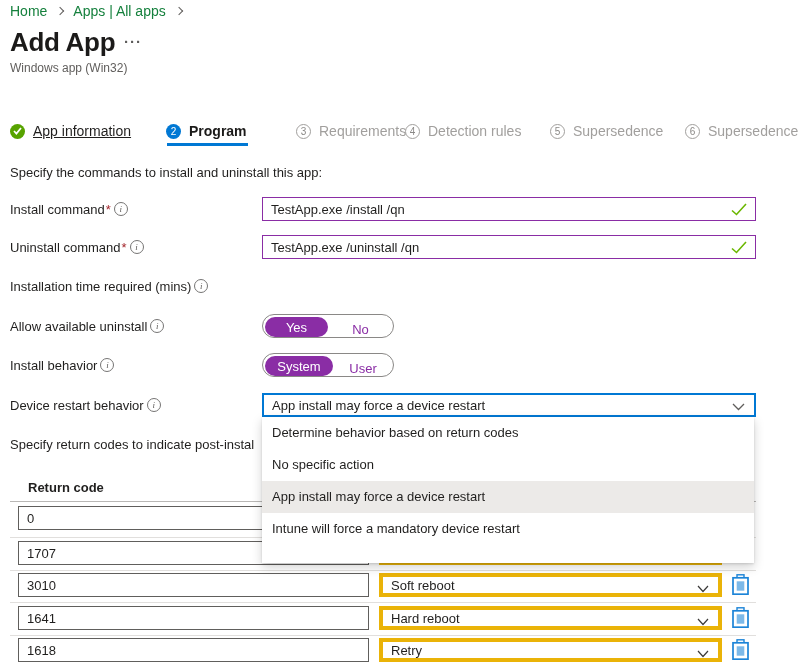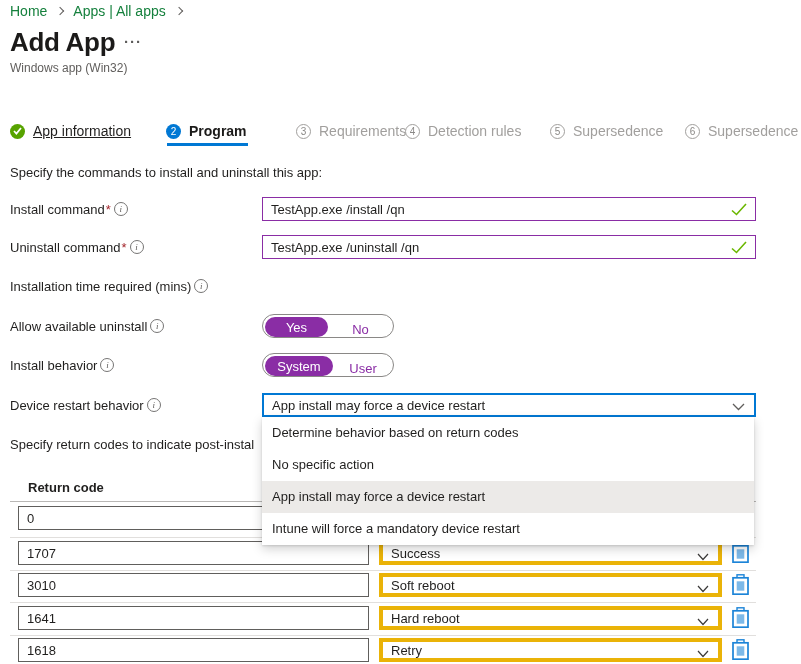--- a/index.html
+++ b/index.html
@@ -51,21 +51,21 @@
   .tog-on { height:20px; border-radius:10px; background:#8a2da5; color:#fff; display:flex; align-items:center;
             justify-content:center; font-size:13px; margin-left:2px; cursor:pointer; }
   .tog-off { flex:1; text-align:center; color:#8a2da5; font-size:13px; cursor:pointer; }
 
   
   .big-select { position:absolute; left:262px; top:393px; width:494px; height:24px; border:2px solid #0078d4;
                 background:#fff; display:flex; align-items:center; padding-left:8px; font-size:13px; cursor:pointer; }
   .chev { position:absolute; right:9px; top:8px; }
 
   
-  .dd-panel { position:absolute; left:262px; top:417px; width:492px; height:128px; background:#fff; z-index:20;
+  .dd-panel { position:absolute; left:262px; top:417px; width:492px; height:146px; background:#fff; z-index:20;
               box-shadow:0 4px 10px rgba(0,0,0,0.18), 0 1px 2px rgba(0,0,0,0.12); }
   .dd-option { height:32px; line-height:32px; padding-left:10px; font-size:13px; color:#201f1e; cursor:pointer;
                white-space:nowrap; overflow:hidden; }
   .dd-option.highlighted { background:#eceae8; }
 
   
   .rc-intro { position:absolute; top:437px; left:10px; font-size:13px; white-space:nowrap; z-index:1; }
   .rc-header { position:absolute; top:480px; left:28px; font-size:13px; font-weight:700; }
   .rc-headline { position:absolute; top:501px; left:10px; width:746px; height:1px; background:#b9b7b5; }
   .rc-sep { position:absolute; left:10px; width:746px; height:1px; background:#e1dfdd; }

